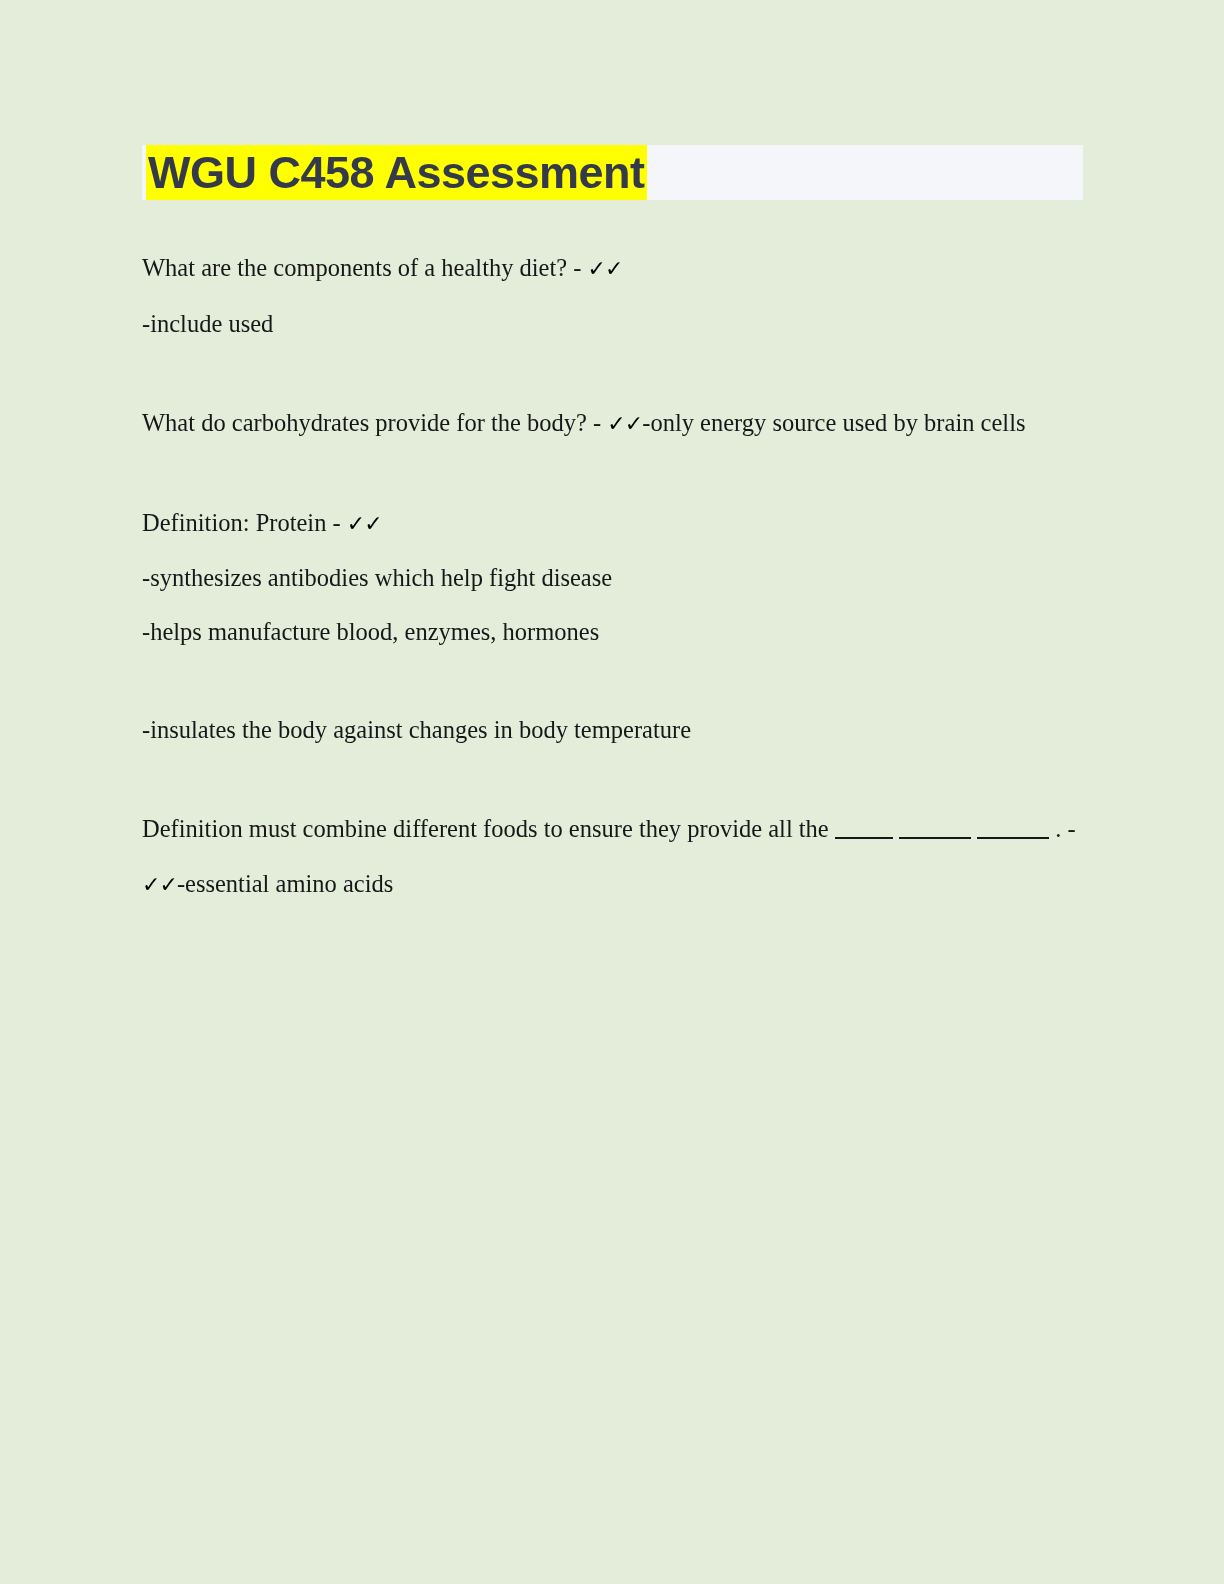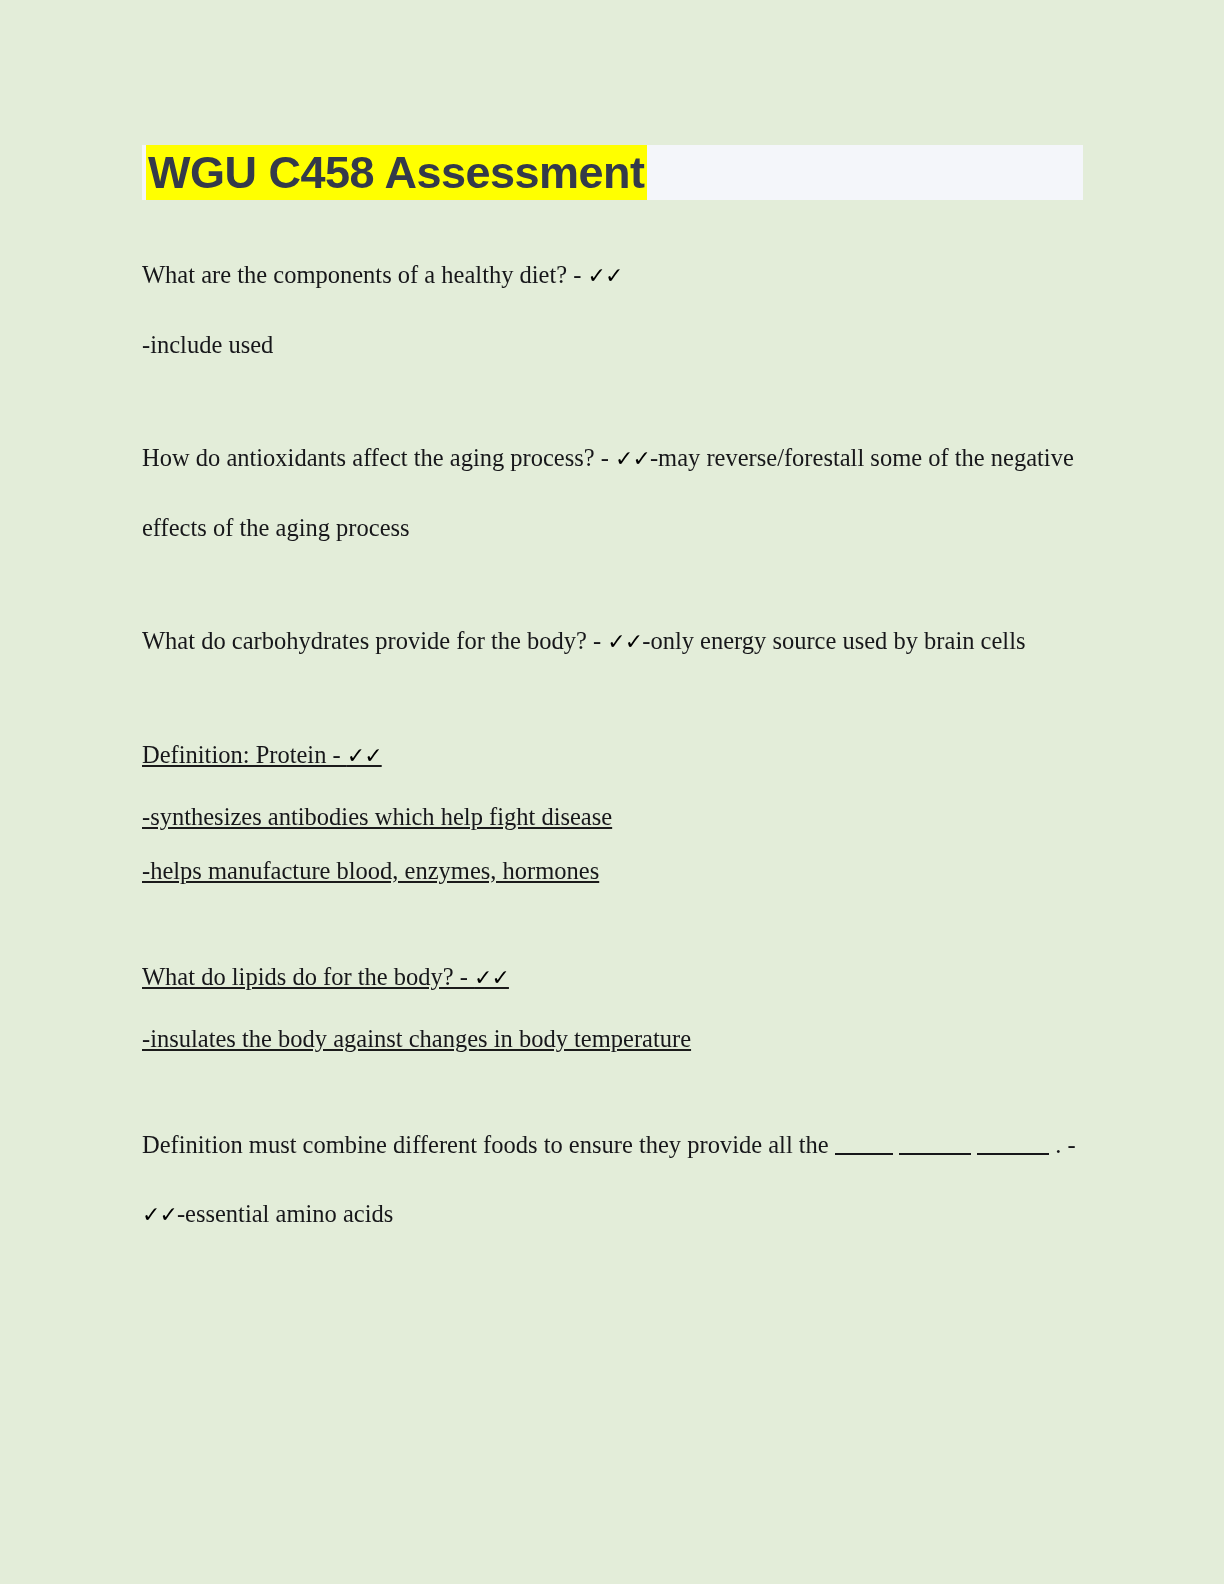--- a/index.html
+++ b/index.html
@@ -64,26 +64,25 @@
     left: 142px;
     top: 240px;
     width: 950px;
   }
 
   .qa-block {
     margin: 0 0 44px 0;
   }
   .qa-block.tight-block {
     margin-bottom: 44px;
-    text-decoration: underline;
   }
 
   .line {
     font-size: 24.5px;
-    line-height: 69px;
+    line-height: 55px;
     color: #17171a;
     white-space: normal;
   }
   .line.tight {
     line-height: 54px;
   }
 
   .check {
     font-family: "DejaVu Sans", sans-serif;
     font-weight: bold;
@@ -115,44 +114,36 @@
 
   <div class="content">
 
     <div class="qa-block">
       <div class="line">
         <span>What are the components of a healthy diet? - </span><span class="check">✓✓</span>
       </div>
       <div class="line">-include used</div>
     </div>
 
-    <div class="qa-block">
-      <div class="line">
-        <span>How do antioxidants affect the aging process? - </span><span class="check">✓✓</span><span>-may reverse/forestall some of the negative effects of the aging process</span>
-      </div>
-    </div>
 
     <div class="qa-block">
       <div class="line">
         <span>What do carbohydrates provide for the body? - </span><span class="check">✓✓</span><span>-only energy source used by brain cells</span>
       </div>
     </div>
 
     <div class="qa-block tight-block">
       <div class="line">
         <span>Definition: Protein - </span><span class="check">✓✓</span>
       </div>
       <div class="line tight">-synthesizes antibodies which help fight disease</div>
       <div class="line tight">-helps manufacture blood, enzymes, hormones</div>
     </div>
 
     <div class="qa-block tight-block">
-      <div class="line">
-        <span>What do lipids do for the body? - </span><span class="check">✓✓</span>
-      </div>
       <div class="line tight">-insulates the body against changes in body temperature</div>
     </div>
 
     <div class="qa-block">
       <div class="line">
         <span>Definition must combine different foods to ensure they provide all the </span><span class="blank b1"></span><span> </span><span class="blank b2"></span><span> </span><span class="blank b3"></span><span> . - </span><span class="check">✓✓</span><span>-essential amino acids</span>
       </div>
     </div>
 
   </div>

